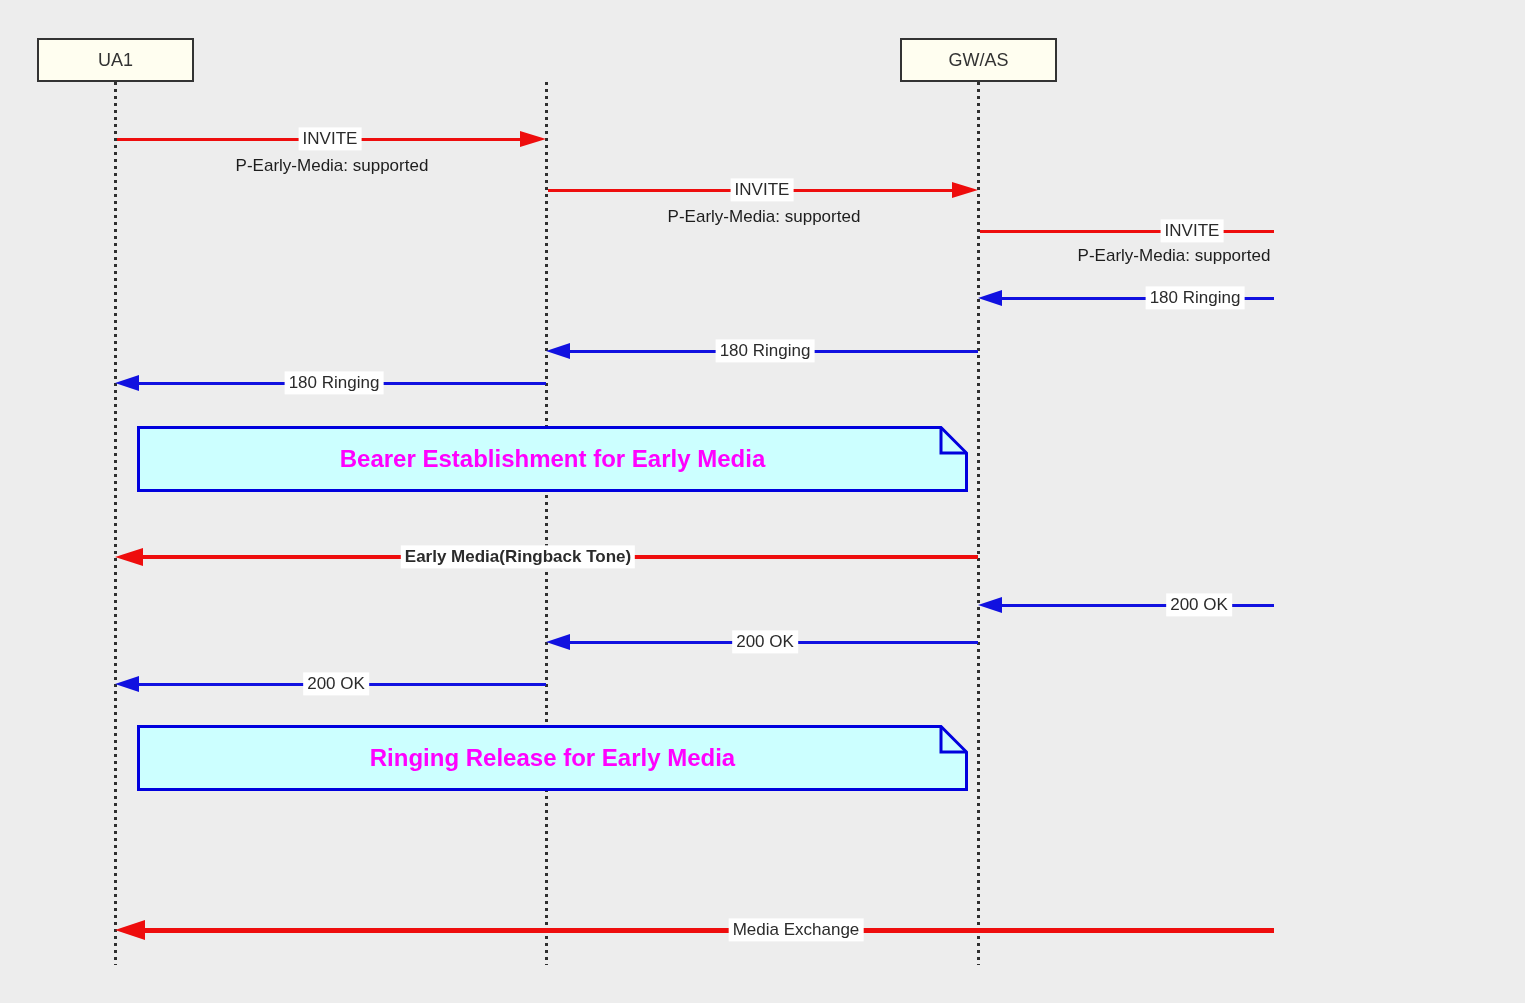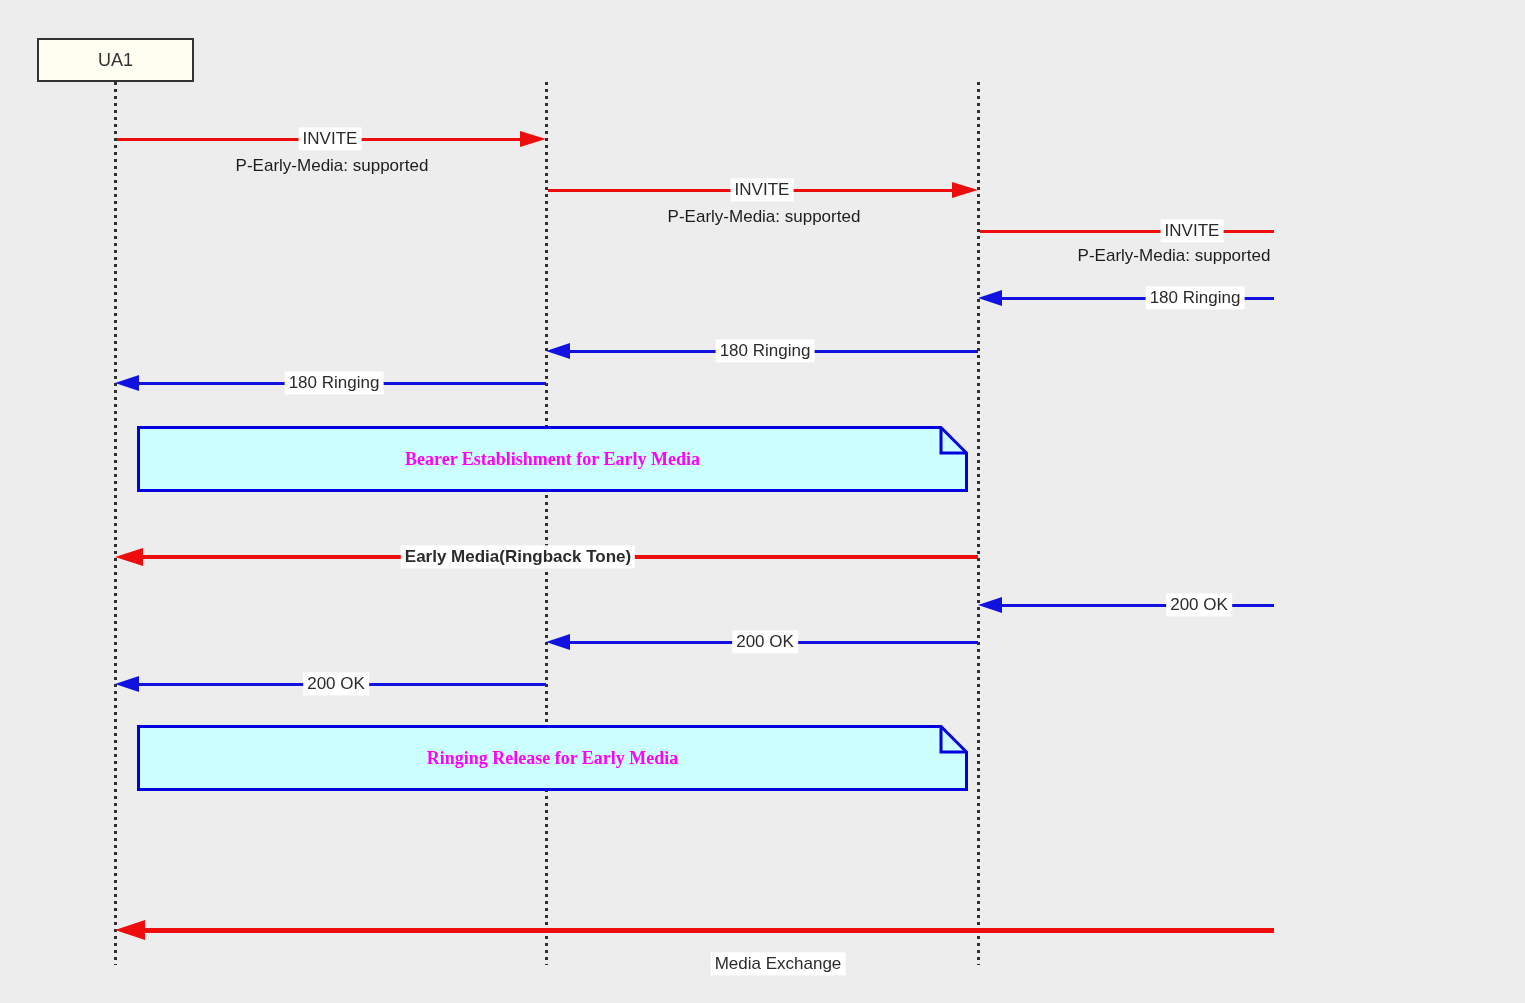--- a/index.html
+++ b/index.html
@@ -40,30 +40,33 @@
     white-space:nowrap;line-height:1.25;
   }
   .msublabel{
     position:absolute;transform:translate(-50%,-50%);
     font-size:17px;color:#1d1d1d;white-space:nowrap;line-height:1.25;
   }
   .note{position:absolute;}
   .note svg{position:absolute;left:0;top:0;}
   .note-label{
     position:absolute;inset:0;display:flex;align-items:center;justify-content:center;
-    font-size:18px;font-weight:bold;color:var(--magenta);white-space:nowrap;font-family:Liberation Serif, serif;
+    font-size:24px;font-weight:bold;color:var(--magenta);white-space:nowrap;
   }
 </style>
 </head>
 <body>
 
 <div class="diagram">
 
   <div class="actor" style="left:37px;width:157px;">
     <span>UA1</span>
+  </div>
+  <div class="actor" style="left:900px;width:157px;">
+    <span>GW/AS</span>
   </div>
   <div class="actor" style="left:1330px;width:156px;padding-left:32px;">
     <span>UA2</span>
   </div>
 
   <div class="lifeline" style="left:114px;"></div>
   <div class="lifeline" style="left:545px;"></div>
   <div class="lifeline" style="left:977px;"></div>
   <div class="lifeline" style="left:1407px;"></div>
 
@@ -144,16 +147,16 @@
   <div>
     <div class="mline" style="left:137px;top:682.5px;width:409px;height:3px;background:var(--blue);"></div>
     <div class="head hl-blue" style="left:115px;top:676px;"></div>
     <div class="mlabel" style="left:336px;top:684px;">200 OK</div>
   </div>
 
   <div>
     <div class="mline" style="left:142px;top:927.5px;width:1238px;height:5px;background:var(--red);"></div>
     <div class="head hl-red-xl" style="left:115px;top:920px;"></div>
     <div class="head hr-red-xl" style="left:1378px;top:920px;"></div>
-    <div class="mlabel" style="left:778px;top:930px;margin-top:34px;">Media Exchange</div>
+    <div class="mlabel" style="left:796px;top:930px;">Media Exchange</div>
   </div>
 
 </div>
 
 </body></html>

